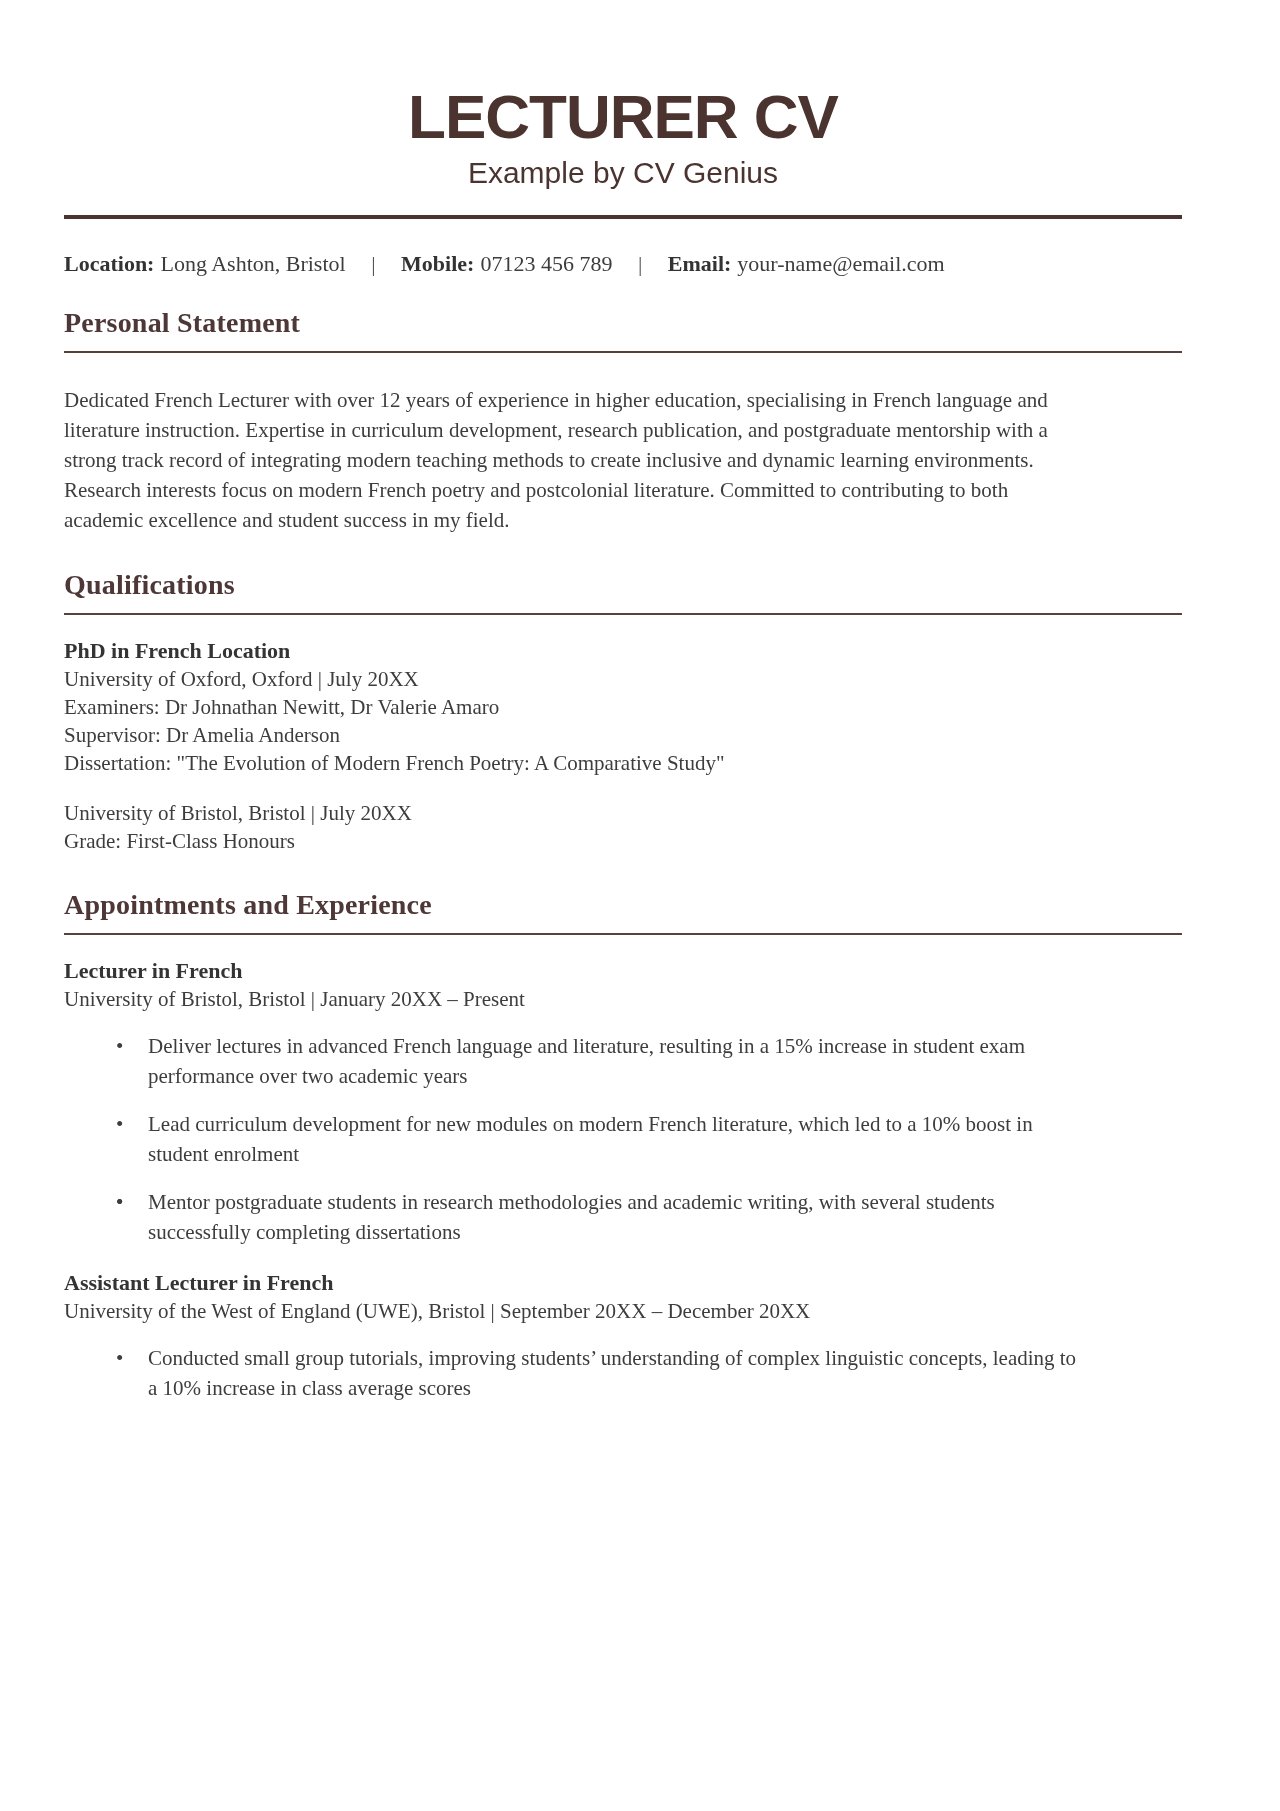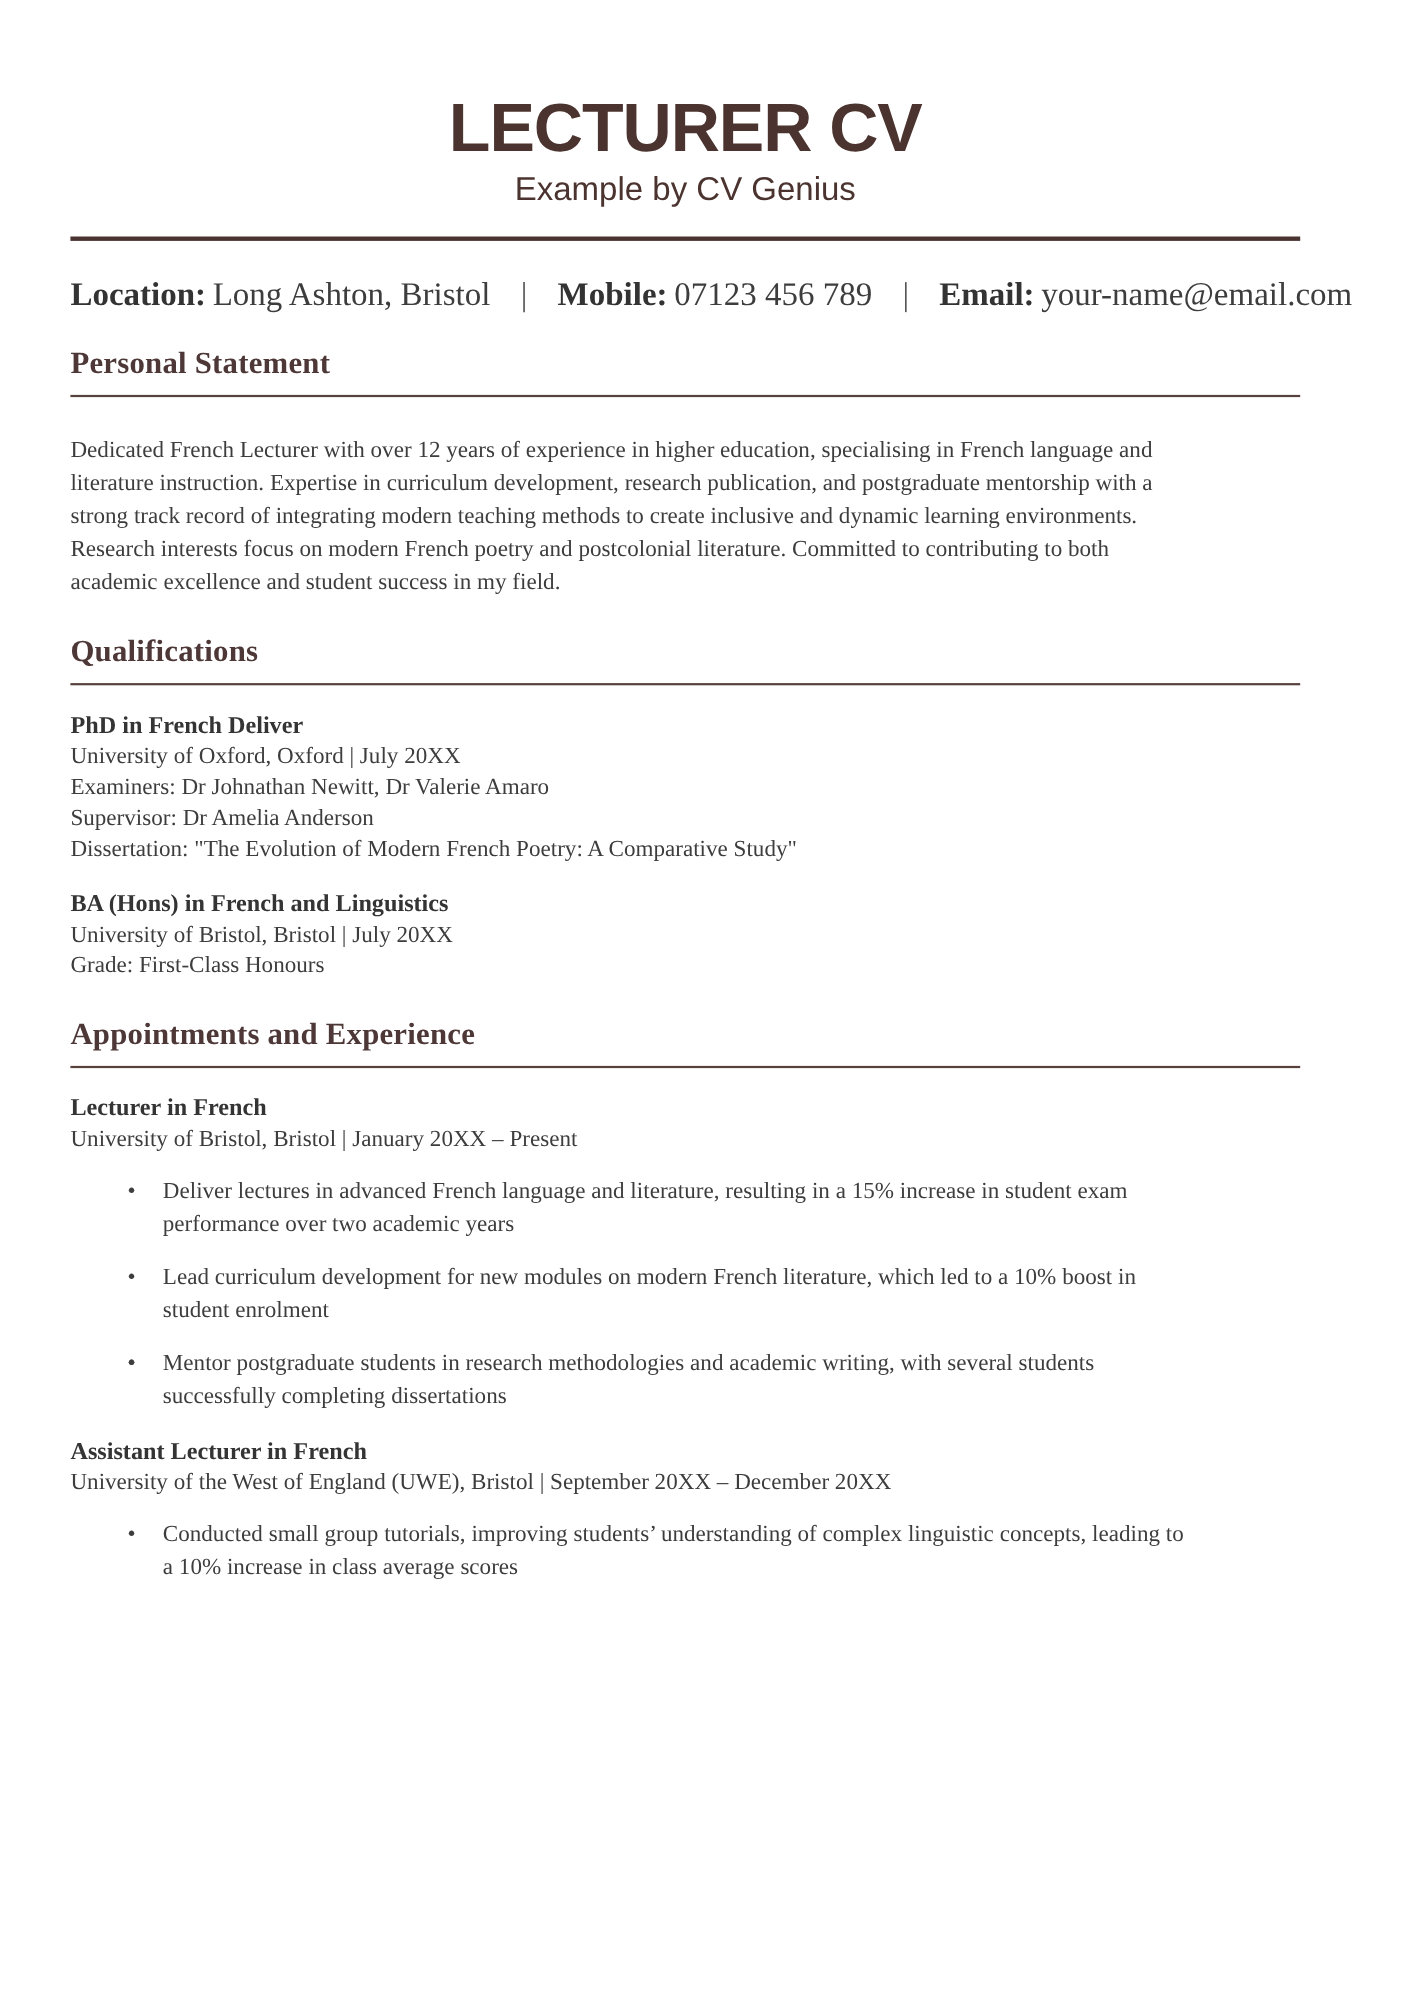--- a/index.html
+++ b/index.html
@@ -40,24 +40,23 @@
   }
   .top-rule {
     border: none;
     height: 4px;
     background: #4a3431;
     margin: 26px 0 0 0;
   }
   
   .contact {
     margin-top: 32px;
-    font-size: 30px;
+    font-size: 22px;
     color: #3d3d3d;
     white-space: nowrap;
-    text-align: right;
   }
   .contact strong {
     color: #333333;
     margin-right: 6px;
   }
   .contact .sep {
     color: #555555;
     margin: 0 20px;
   }
   
@@ -135,30 +134,29 @@
 
   <section>
     <h2 class="section-heading first-section">Personal Statement</h2>
     <p class="statement">Dedicated French Lecturer with over 12 years of experience in higher education, specialising in French language and literature instruction. Expertise in curriculum development, research publication, and postgraduate mentorship with a strong track record of integrating modern teaching methods to create inclusive and dynamic learning environments. Research interests focus on modern French poetry and postcolonial literature. Committed to contributing to both academic excellence and student success in my field.</p>
   </section>
 
   <section>
     <h2 class="section-heading">Qualifications</h2>
 
     <div class="entry">
-      <div class="entry-title">PhD in French Deliver</div>
+      <div class="entry-title">PhD in French Location</div>
       <div class="entry-line">University of Oxford, Oxford | July 20XX</div>
       <div class="entry-line">Examiners: Dr Johnathan Newitt, Dr Valerie Amaro</div>
       <div class="entry-line">Supervisor: Dr Amelia Anderson</div>
       <div class="entry-line">Dissertation: "The Evolution of Modern French Poetry: A Comparative Study"</div>
     </div>
 
 
     <div class="entry">
-      <div class="entry-title">BA (Hons) in French and Linguistics</div>
       <div class="entry-line">University of Bristol, Bristol | July 20XX</div>
       <div class="entry-line">Grade: First-Class Honours</div>
     </div>
   </section>
 
   <section>
     <h2 class="section-heading">Appointments and Experience</h2>
 
     <div class="entry">
       <div class="entry-title">Lecturer in French</div>

